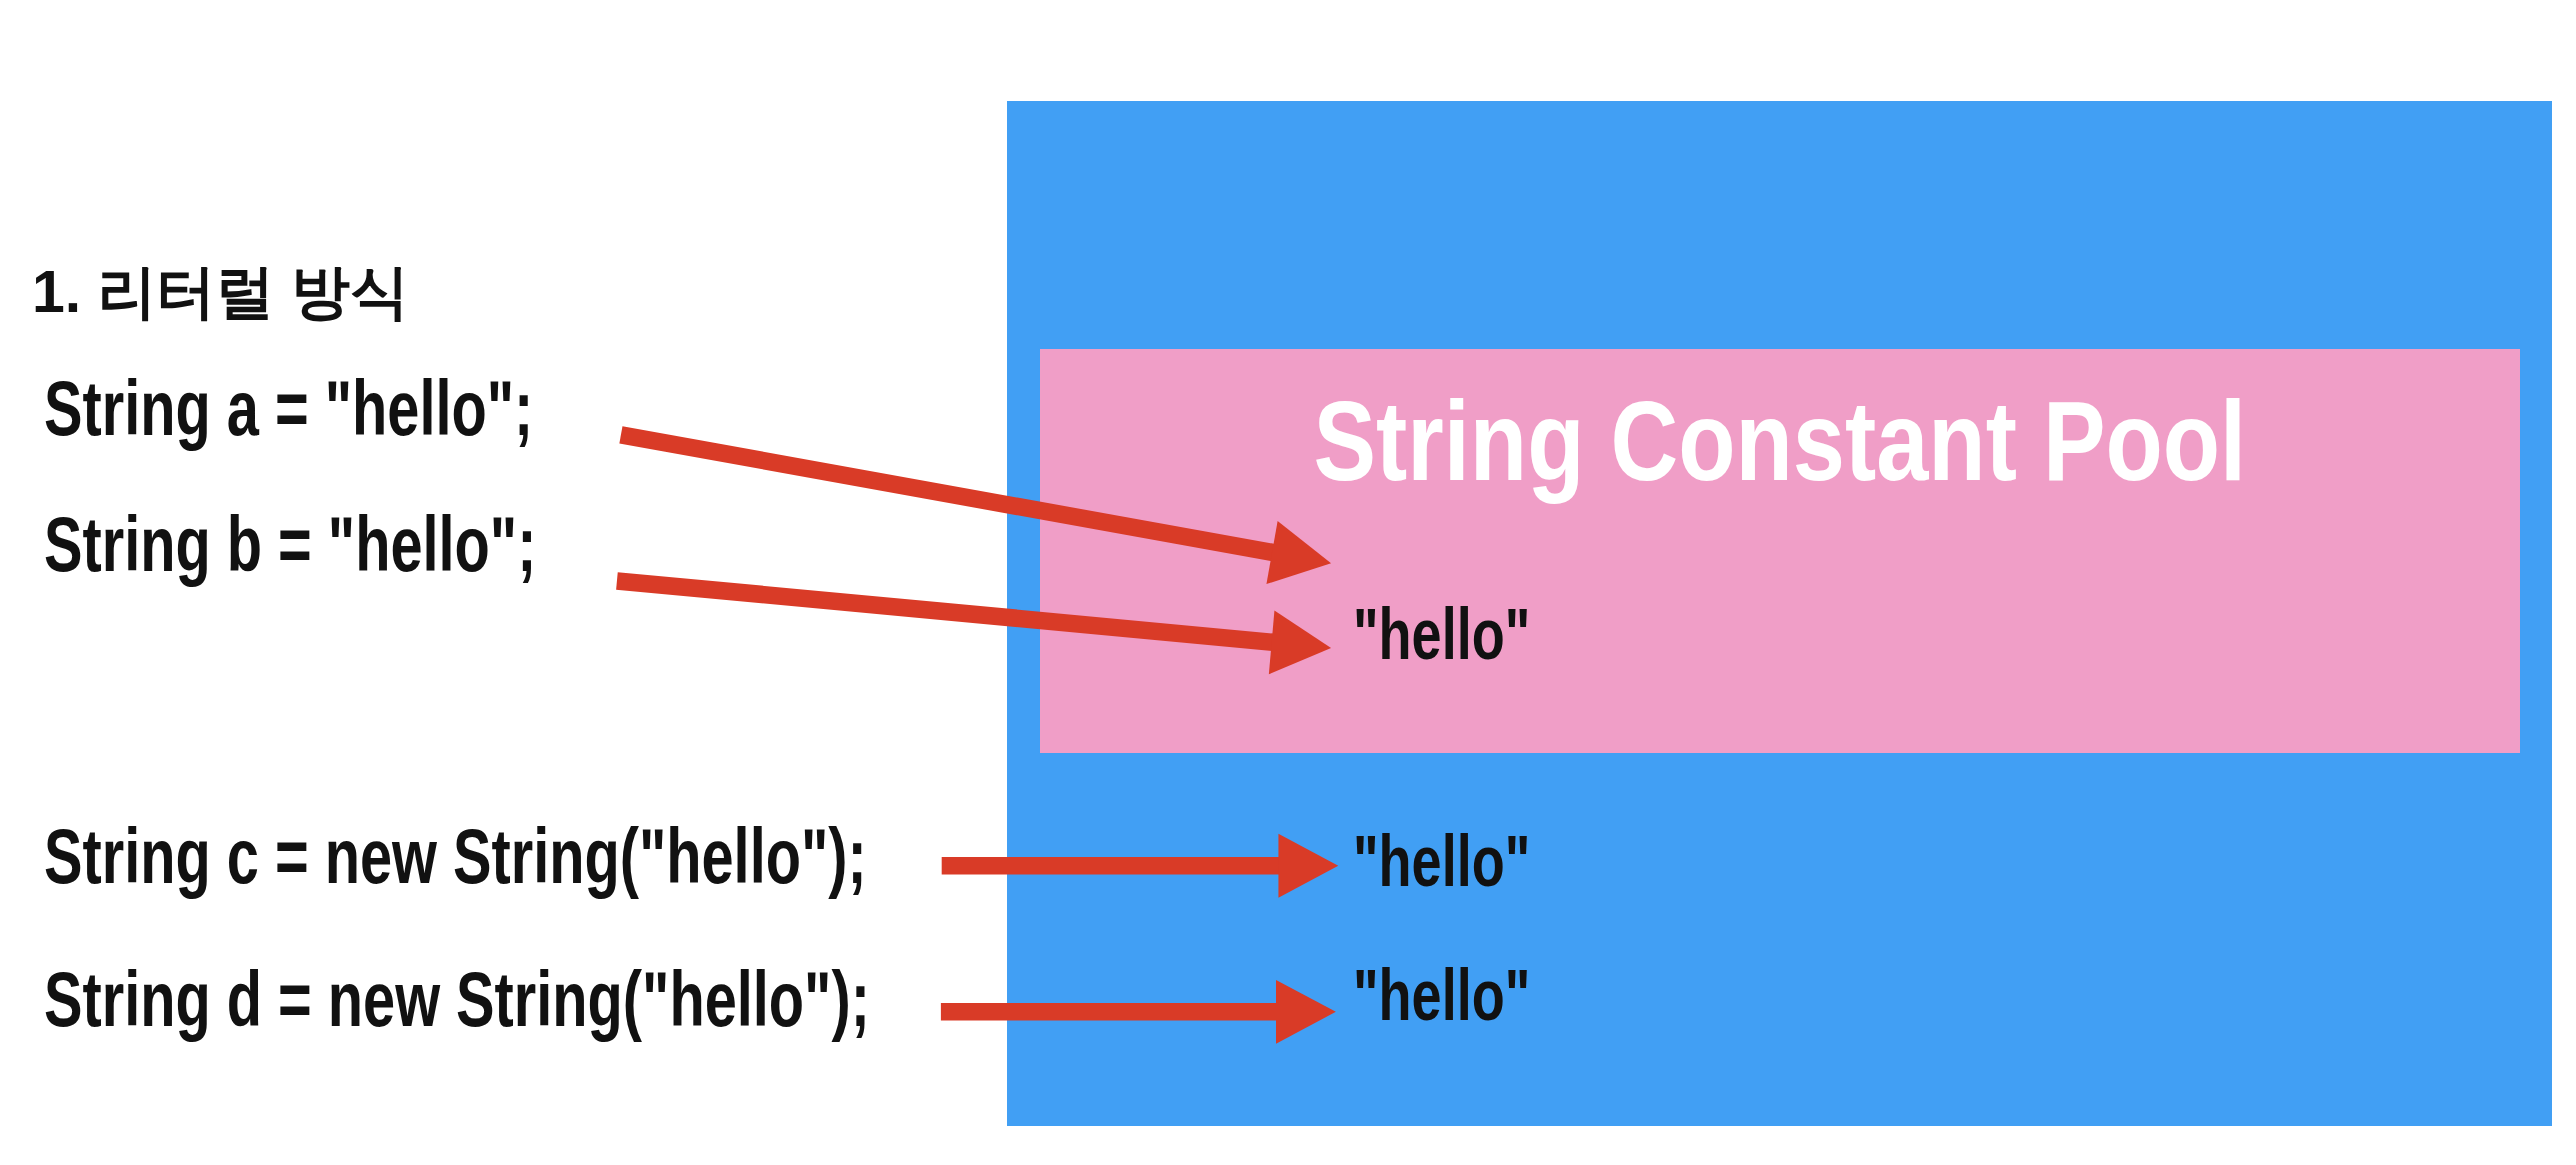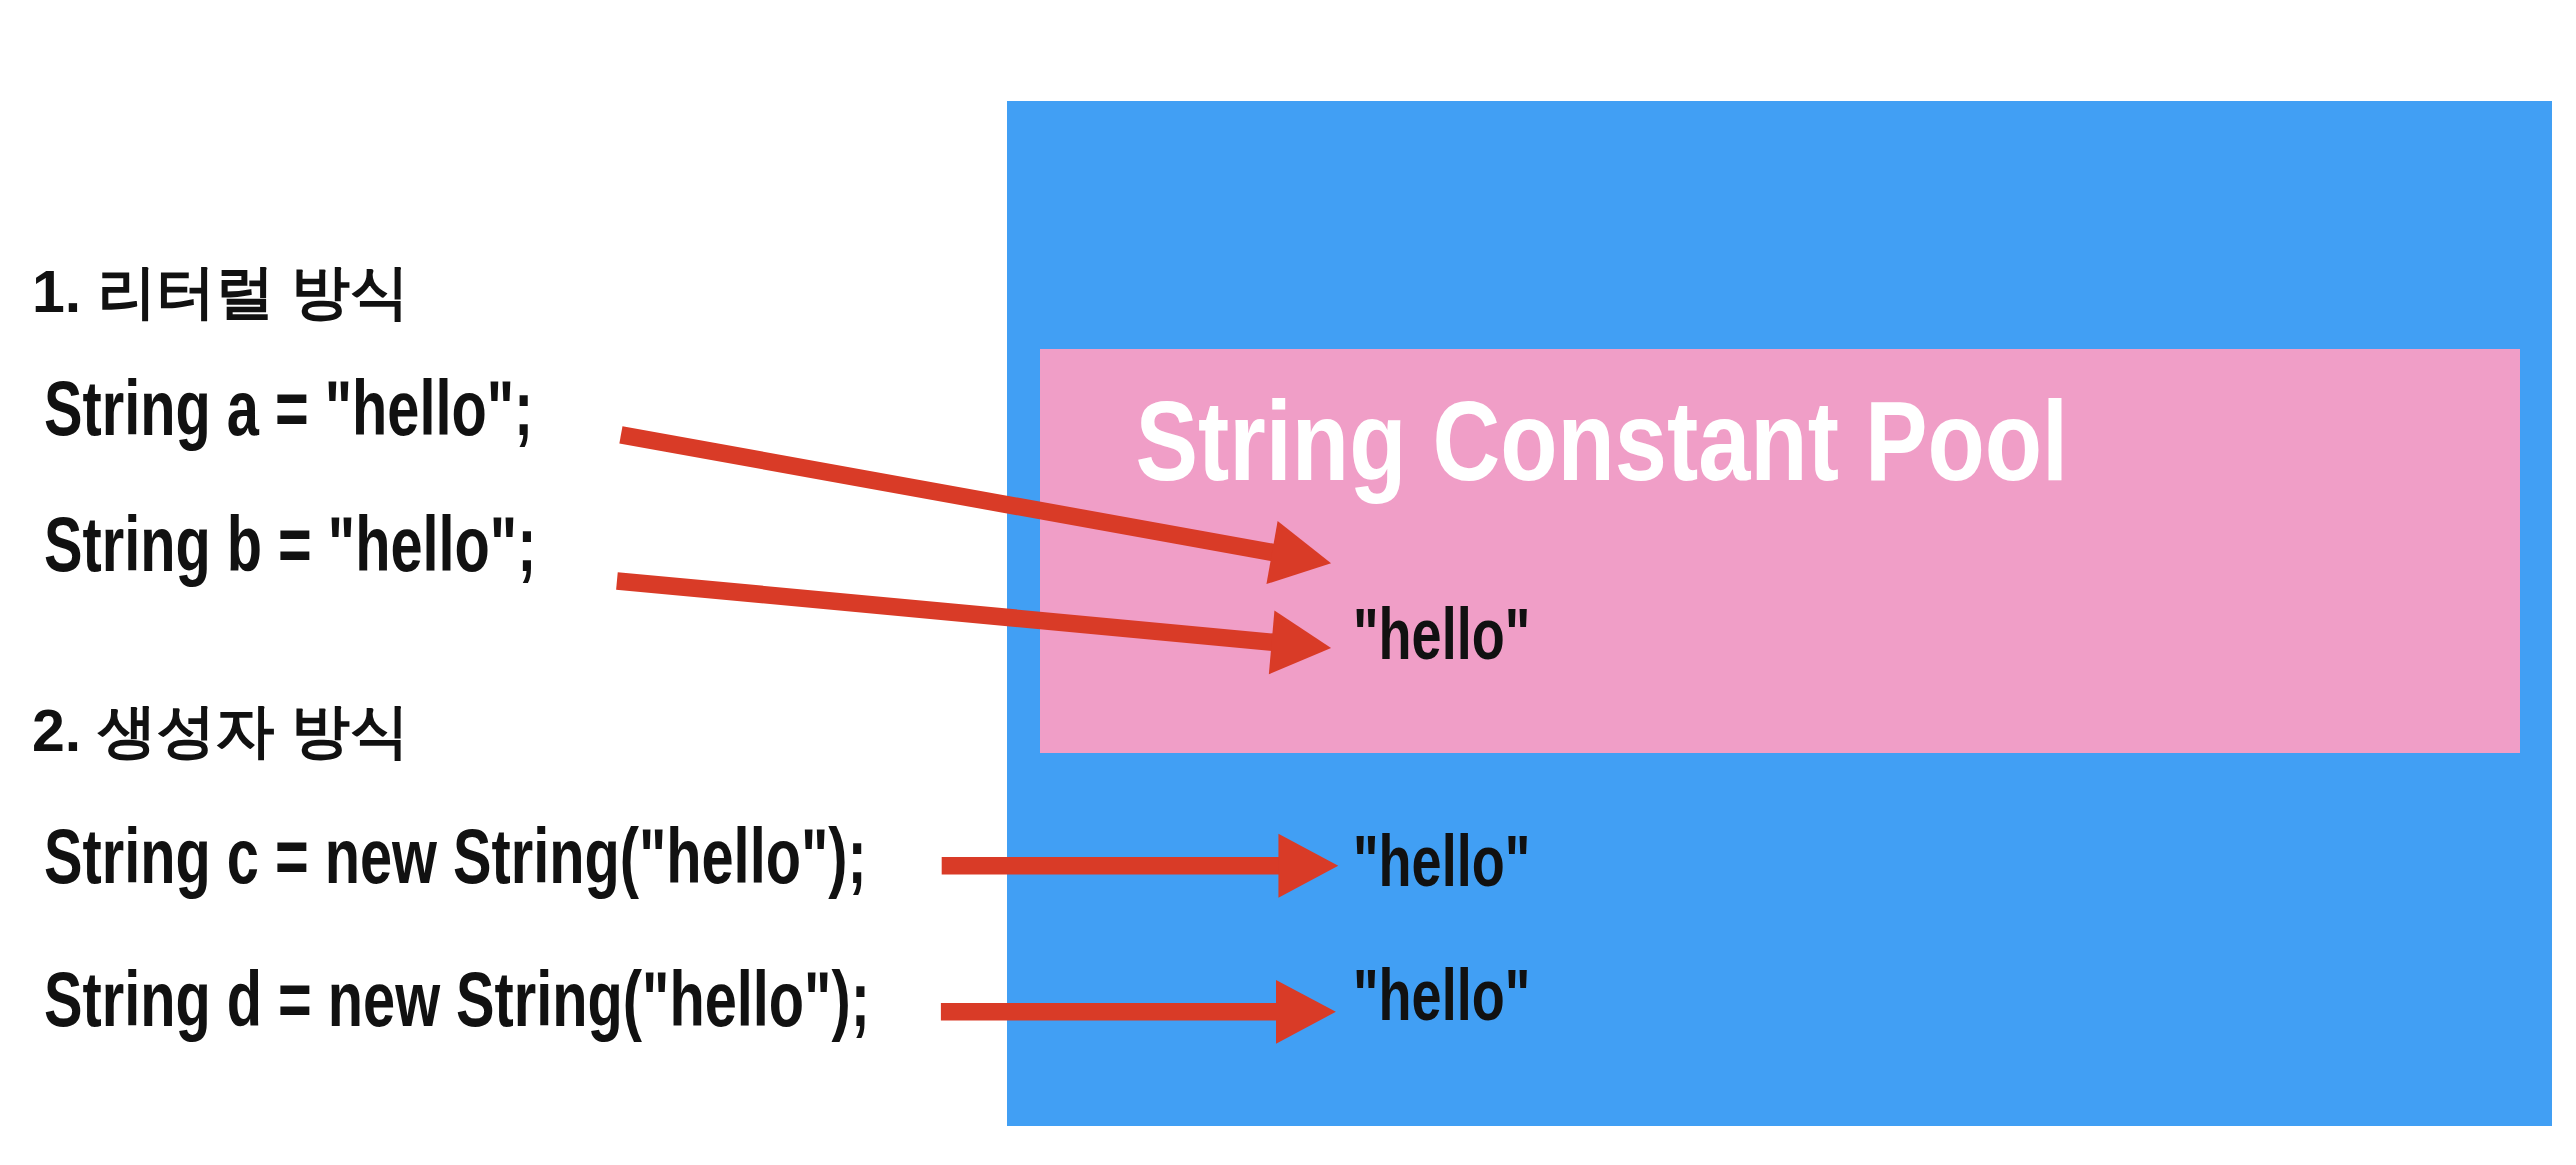--- a/index.html
+++ b/index.html
@@ -59,20 +59,21 @@
   }
 
   
   .pool-box {
     left: 33px; top: 248px;
     width: 1480px; height: 404px;
     background: var(--pool-pink, #F09EC7);
   }
   .pool-title {
     left: 0; top: 36px; width: 100%;
+    text-align: center;
     font-size: 113px;
     line-height: 1;
     color: var(--text-white, #fff);
   }
   .pool-title .cond-c {
     display: inline-block;
     transform: scaleX(0.83);
     transform-origin: center top;
     white-space: nowrap;
   }
@@ -102,21 +103,20 @@
   <div class="abs k-heading" style="left:32px; top:263px;">1. 리터럴 방식</div>
 
   <div class="abs code-line" style="left:44px; top:369px;">
     <span class="cond">String a = "hello";</span>
   </div>
 
   <div class="abs code-line" style="left:44px; top:505px;">
     <span class="cond">String b = "hello";</span>
   </div>
 
-  <div class="abs k-heading" style="left:32px; top:702px;">2. 생성자 방식</div>
 
   <div class="abs code-line" style="left:44px; top:817px;">
     <span class="cond">String c = new String("hello");</span>
   </div>
 
   <div class="abs code-line" style="left:44px; top:960px;">
     <span class="cond">String d = new String("hello");</span>
   </div>
 
   <div class="abs heap-box">

